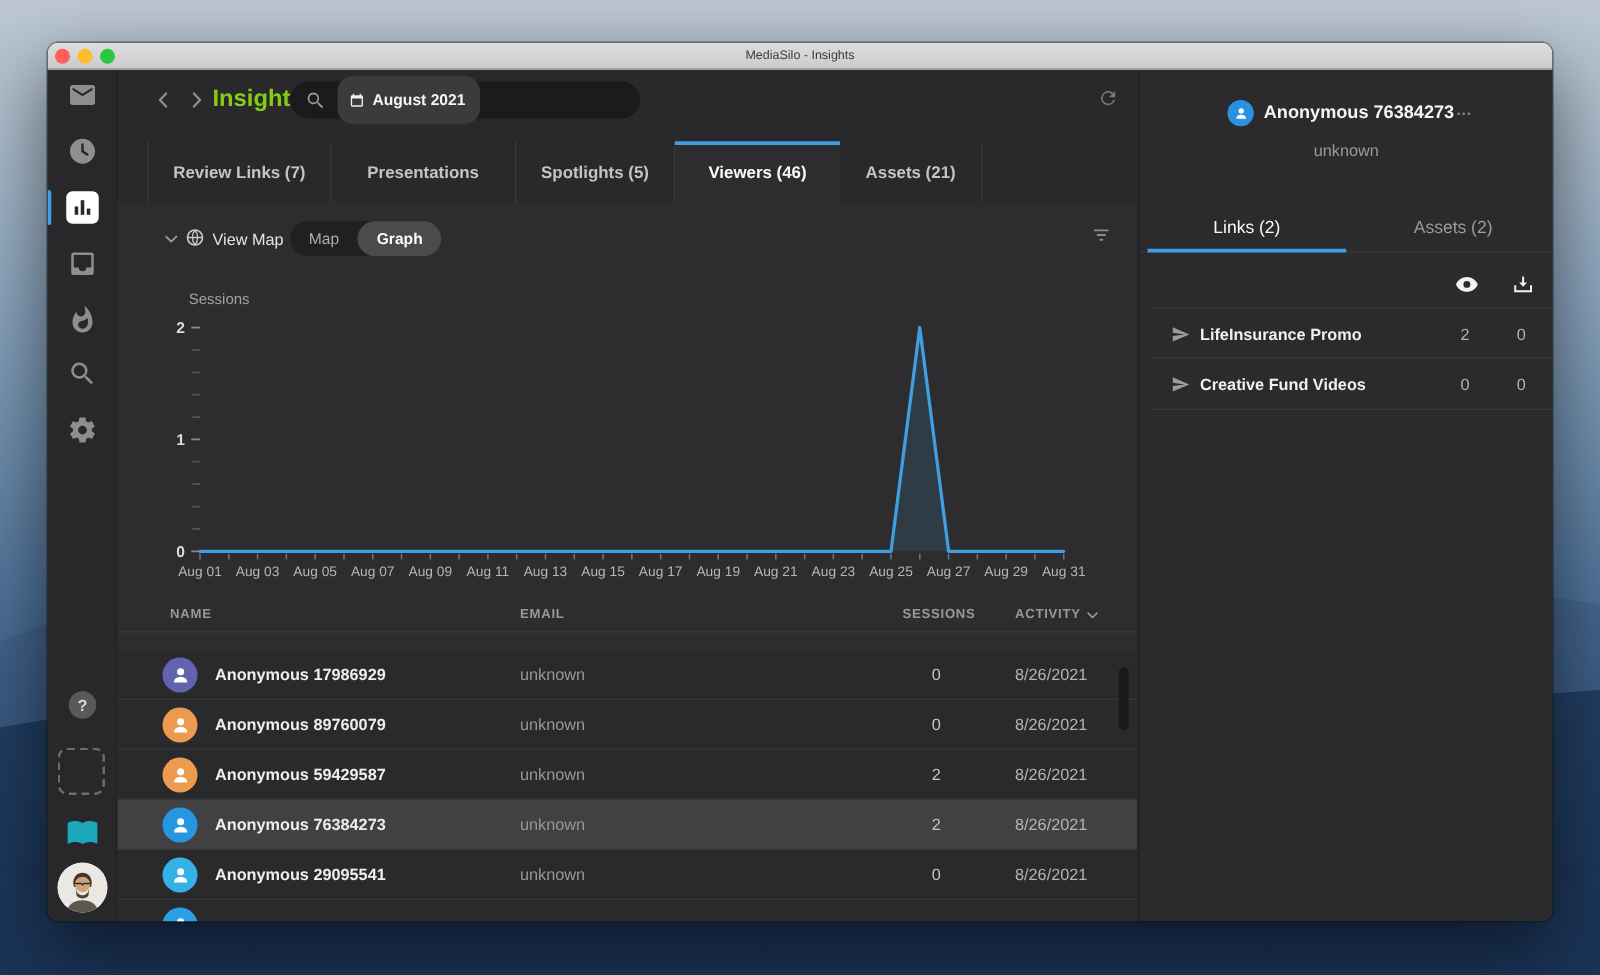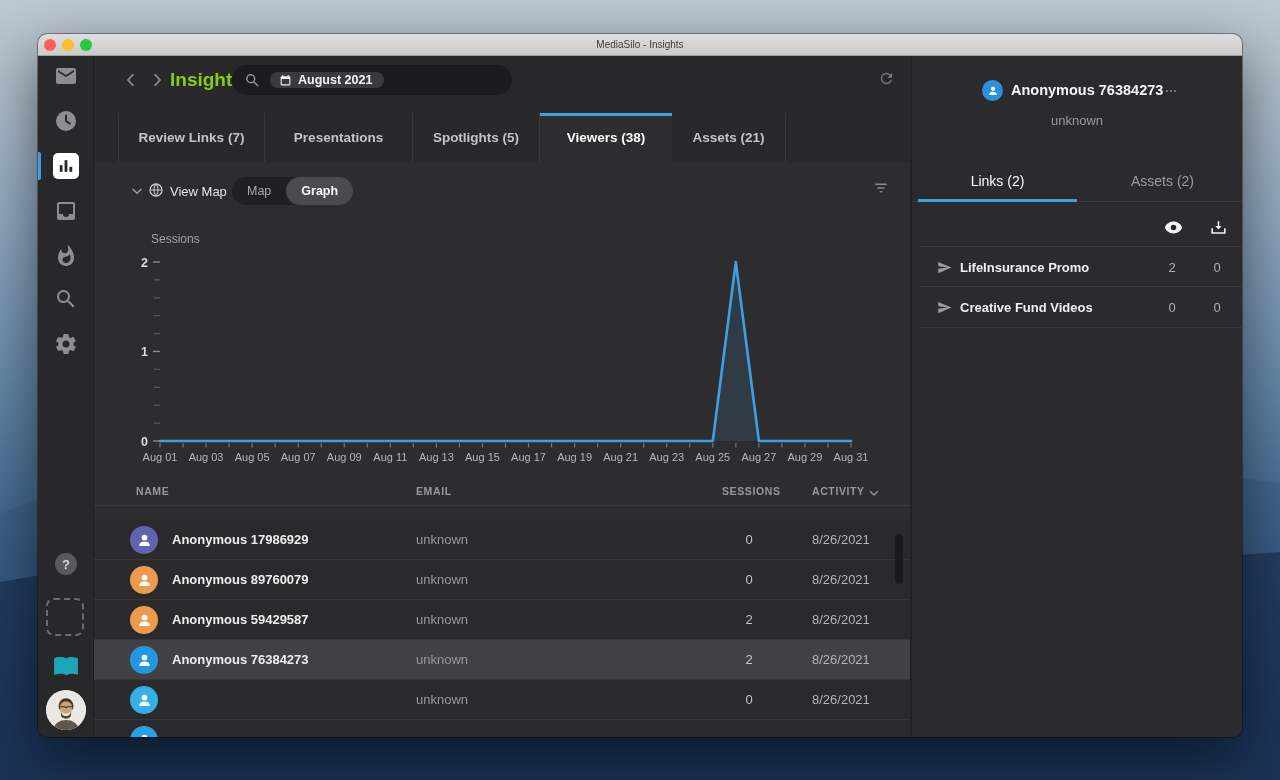--- a/index.html
+++ b/index.html
@@ -43,21 +43,21 @@
   .main { position:absolute; left:56px; top:22px; width:816px; height:681px; background:#29292b; }
   .content-bg { position:absolute; left:0; top:106px; width:816px; height:575px; background:#2d2d2f; }
 
   .nav-chev { position:absolute; width:18px; height:18px; color:#8f8f91; top:15px; }
   .nav-chev svg { width:100%; height:100%; }
   .nav-title { position:absolute; left:76px; top:13px; font-size:19px; font-weight:700; color:#84cc16; }
   .searchbar { position:absolute; left:138px; top:9px; width:280px; height:30px; background:#1b1b1d;
     border-radius:15px; display:flex; align-items:center; padding-left:12px; }
   .searchbar .mag { width:17px; height:17px; color:#9a9a9c; margin-right:9px; }
   .searchbar .mag svg { width:100%; height:100%; fill:currentColor; }
-  .chip { height:16px; background:#3b3b3e; border-radius:12px; display:flex; align-items:center;
+  .chip { height:38px; background:#3b3b3e; border-radius:12px; display:flex; align-items:center;
     padding:0 12px 0 9px; gap:6px; }
   .chip .cal { width:13px; height:13px; color:#f0f0f2; }
   .chip .cal svg { width:100%; height:100%; fill:currentColor; }
   .chip span { font-size:12.5px; font-weight:700; color:#f5f5f7; }
   .refresh { position:absolute; left:784px; top:14px; width:17px; height:17px; color:#77777a; }
   .refresh svg { width:100%; height:100%; fill:currentColor; }
 
   .tabs { position:absolute; left:24px; top:57px; height:49px; display:flex; }
   .tab { position:relative; height:49px; display:flex; align-items:center; justify-content:center;
     font-size:13.5px; font-weight:600; color:#c4c4c6; border-right:1px solid #39393b; cursor:default; }
@@ -216,21 +216,21 @@
     <div class="refresh">
       <svg viewBox="0 0 24 24">
           <path d="M17.65 6.35A7.95 7.95 0 0 0 12 4a8 8 0 1 0 7.73 10h-2.08A6 6 0 1 1 12 6c1.66 0 3.14.69 4.22 1.78L13 11h7V4l-2.35 2.35z"></path>
         </svg>
     </div>
 
     <div class="tabs" id="tabs">
         <div class="tab" style="width:147px">Review Links (7)</div>
         <div class="tab" style="width:148px">Presentations</div>
         <div class="tab" style="width:127px">Spotlights (5)</div>
-        <div class="tab active" style="width:132px">Viewers (38)</div>
+        <div class="tab active" style="width:132px">Viewers (46)</div>
         <div class="tab" style="width:114px">Assets (21)</div>
       </div>
 
     <div class="vm-chev">
       <svg viewBox="0 0 24 24">
           <path d="M5 9l7 7 7-7" fill="none" stroke="currentColor" stroke-width="2.6" stroke-linecap="round" stroke-linejoin="round"></path>
         </svg>
     </div>
     <div class="vm-globe">
       <svg viewBox="0 0 24 24">
@@ -378,20 +378,21 @@
           <span class="cell-sessions">2</span>
           <span class="cell-activity">8/26/2021</span>
         </div>
         <div class="row">
           <span class="avatar" style="background:#35b1e8">
             <svg viewBox="0 0 24 24">
               <circle cx="12" cy="8.2" r="3.6"></circle>
               <path d="M12 13.4c-3.9 0-6.6 2-6.6 4.8V19h13.2v-.8c0-2.8-2.7-4.8-6.6-4.8z"></path>
             </svg>
           </span>
+          <span class="cell-name">Anonymous 29095541</span>
           <span class="cell-email">unknown</span>
           <span class="cell-sessions">0</span>
           <span class="cell-activity">8/26/2021</span>
         </div>
         <div class="row">
           <span class="avatar" style="background:#2b9fe3">
             <svg viewBox="0 0 24 24">
               <circle cx="12" cy="8.2" r="3.6"></circle>
               <path d="M12 13.4c-3.9 0-6.6 2-6.6 4.8V19h13.2v-.8c0-2.8-2.7-4.8-6.6-4.8z"></path>
             </svg>

